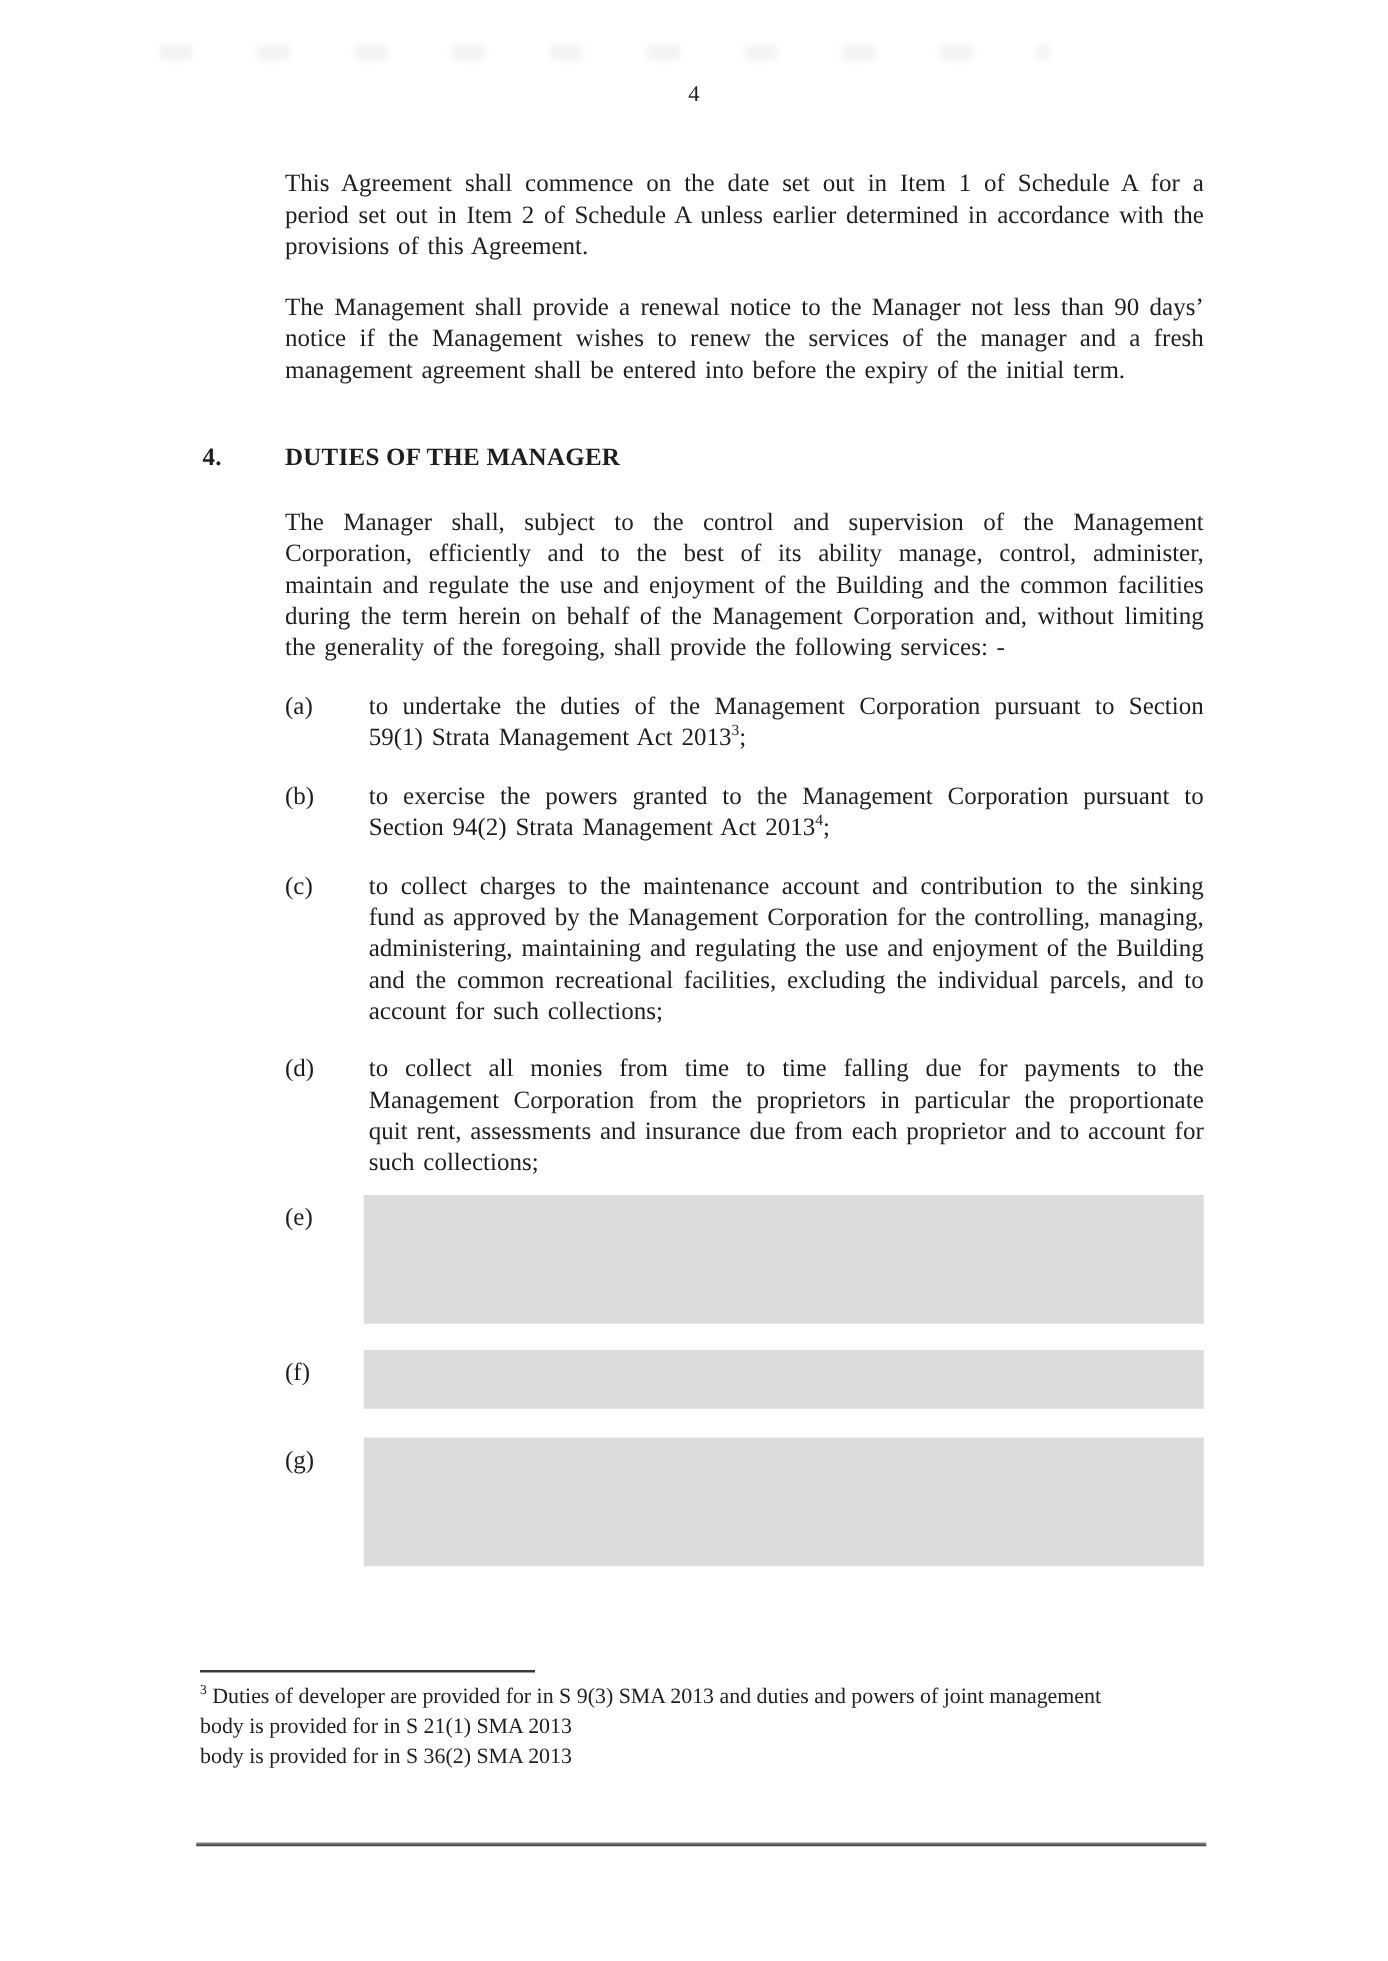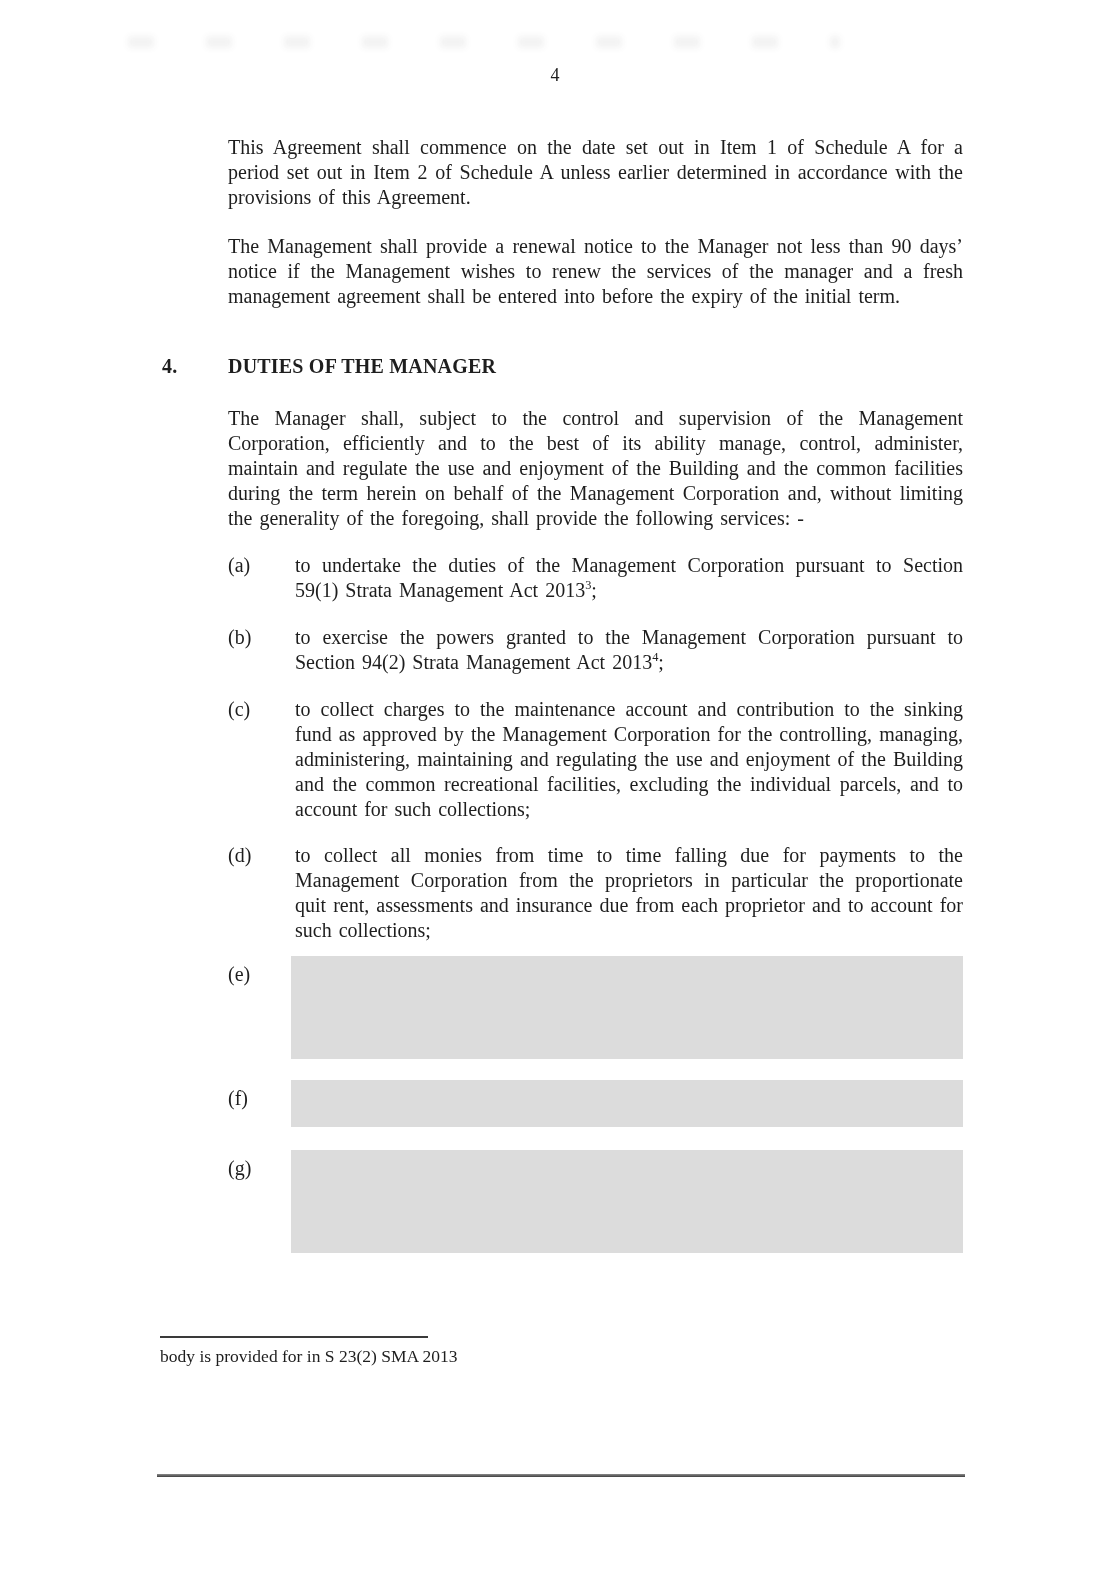--- a/index.html
+++ b/index.html
@@ -119,20 +119,22 @@
     <div class="item mt-g redrow">
       <span class="ilabel">(g)</span>
       <div class="redacted h-tall"></div>
     </div>
   </div>
 
   <div class="fn-sep"></div>
 
   <div class="footnotes">
     <div class="fn">
+      <div class="fn-line"><sup>3</sup> <span>Duties of developer are provided for in S 9(3) SMA 2013 and duties and powers of joint management</span></div>
+      <div class="fn-line">body is provided for in S 21(1) SMA 2013</div>
     </div>
     <div class="fn">
-      <div class="fn-line">body is provided for in S 23(2) SMA 2013</div>
+      <div class="fn-line">body is provided for in S 36(2) SMA 2013</div>
     </div>
   </div>
 
   <div class="bottom-rule"></div>
 </div>
 
 </body></html>

